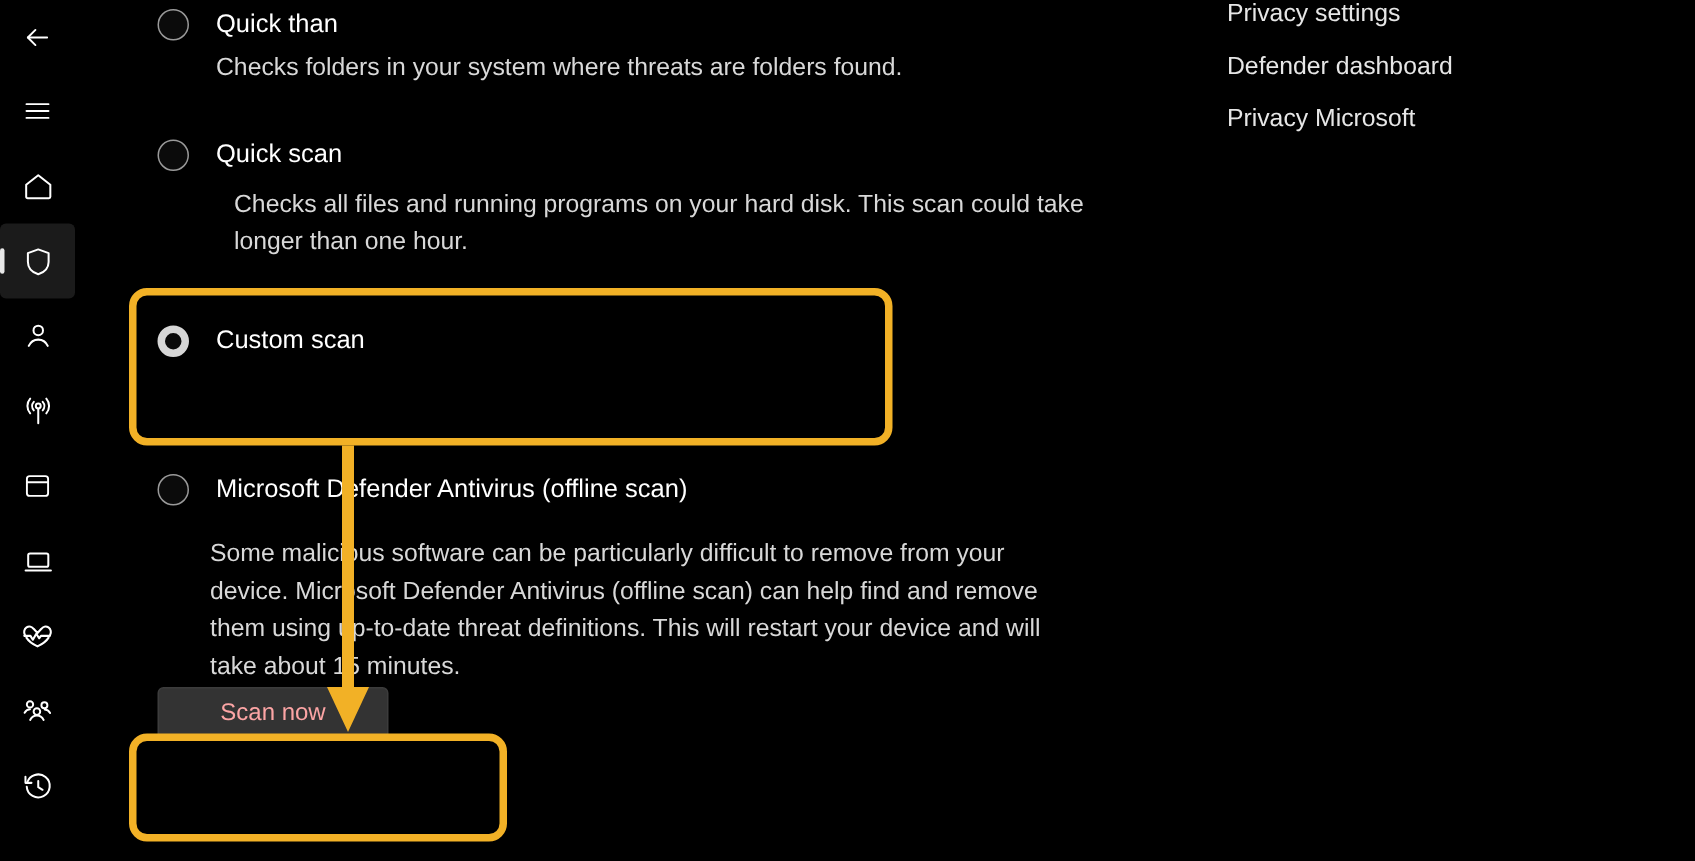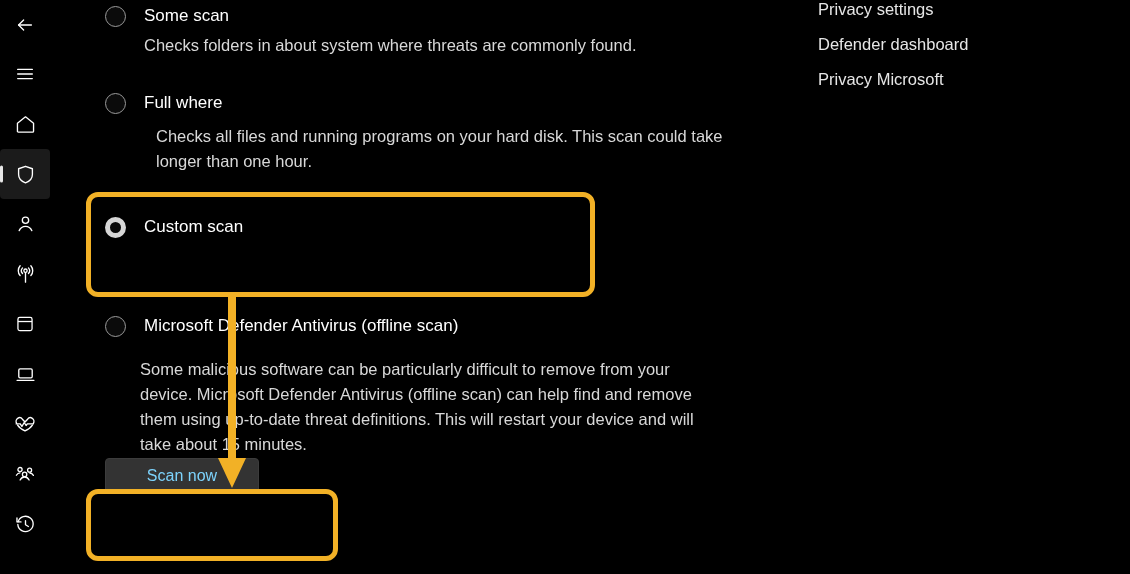--- a/index.html
+++ b/index.html
@@ -101,21 +101,21 @@
   
   #scan-now-button {
     position: absolute;
     left: 55px;
     top: 458px;
     width: 154px;
     height: 36px;
     background: #333333;
     border: 1px solid #3c3c3c;
     border-radius: 4px;
-    color: #7dd3fc;
+    color: #fca5a5;
     font-family: "Liberation Sans", sans-serif;
     font-size: 16px;
     line-height: 34px;
     text-align: center;
     padding: 0;
     box-sizing: border-box;
     cursor: pointer;
   }
 
   
@@ -265,27 +265,27 @@
       </svg>
     </span>
   </div>
 
 </div>
 
 <div id="content">
 
   <div class="opt-row" style="top:6px; left:55px;">
     <span class="opt-radio"></span>
-    <span class="opt-label">Some scan</span>
-  </div>
-  <div class="opt-desc" style="top:33px; left:94px; width:640px;">Checks folders in about system where threats are commonly found.</div>
+    <span class="opt-label">Quick than</span>
+  </div>
+  <div class="opt-desc" style="top:33px; left:94px; width:640px;">Checks folders in your system where threats are folders found.</div>
 
   <div class="opt-row" style="top:93px; left:55px;">
     <span class="opt-radio"></span>
-    <span class="opt-label">Full where</span>
+    <span class="opt-label">Quick scan</span>
   </div>
   <div class="opt-desc" style="top:124px; left:106px; width:568px;">Checks all files and running programs on your hard disk. This scan could take longer than one hour.</div>
 
   <div class="opt-row" style="top:217px; left:55px;">
     <span class="opt-radio checked"></span>
     <span class="opt-label">Custom scan</span>
   </div>
 
   <div class="opt-row" style="top:316px; left:55px;">
     <span class="opt-radio"></span>

